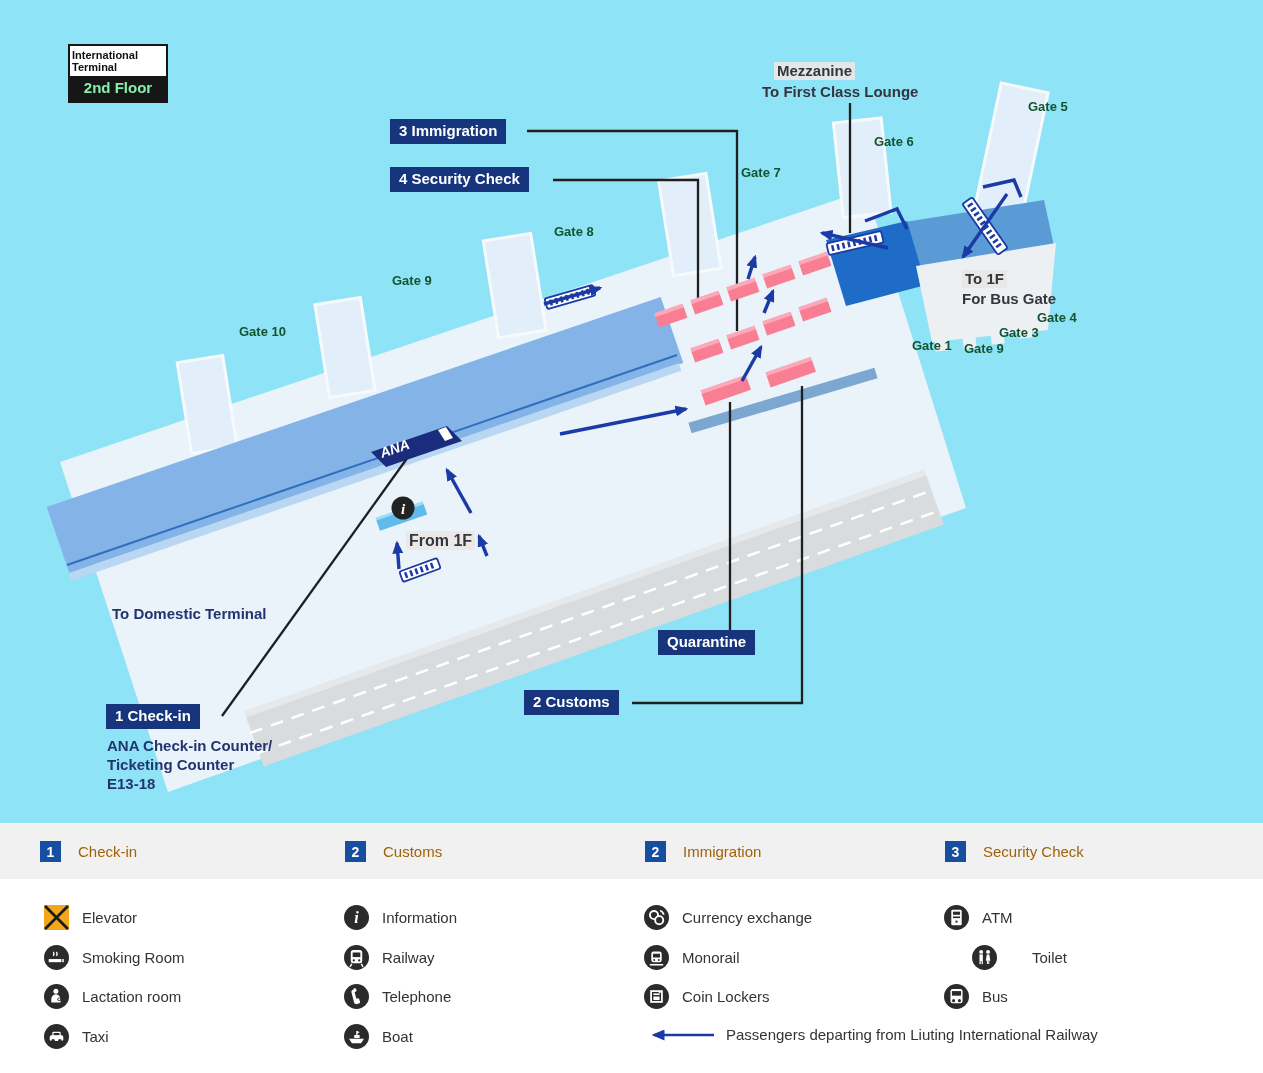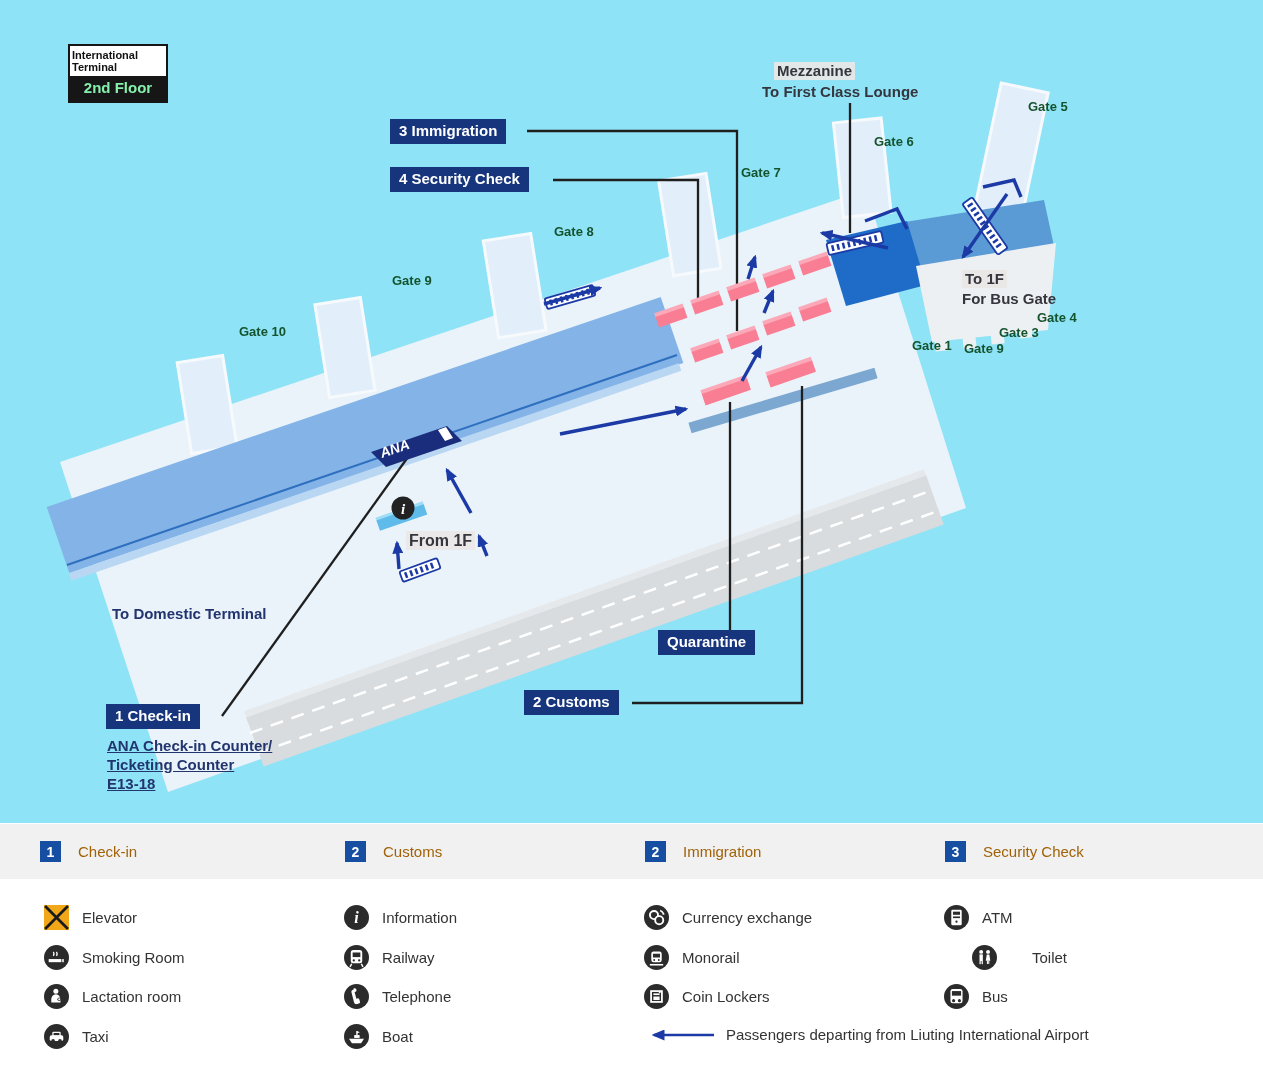--- a/index.html
+++ b/index.html
@@ -10,21 +10,21 @@
   
   .nl{position:absolute;background:#16357d;color:#fff;font-weight:bold;font-size:15px;
       line-height:1;padding:4px 9px 6px;white-space:nowrap;}
   .mn{position:absolute;color:#35353d;font-weight:bold;font-size:15px;line-height:1.2;white-space:nowrap;}
   .mn.bg{background:rgba(233,231,230,.92);padding:0 3px;}
   .gate{position:absolute;color:#14532d;font-weight:bold;font-size:13px;white-space:nowrap;}
   .navytxt{color:#23356e;}
   .title-box{position:absolute;left:68px;top:44px;width:96px;border:2px solid #161616;background:#fff;}
   .title-box .tb-top{color:#111;font-weight:bold;font-size:11px;line-height:12px;padding:3px 2px;}
   .title-box .tb-bot{background:#161616;color:#86efac;font-weight:bold;font-size:15px;text-align:center;padding:3px 2px 5px;}
-  .note3{position:absolute;left:107px;top:736px;font-weight:bold;font-size:15px;line-height:19px;text-decoration:underline;}
+  .note3{position:absolute;left:107px;top:736px;font-weight:bold;font-size:15px;line-height:19px;}
   
   .numbar{position:absolute;left:0;top:823px;width:1263px;height:56px;background:#f1f1f2;border-top:1px solid #fff;box-sizing:border-box;}
   .numitem{position:absolute;top:17px;display:flex;align-items:center;}
   .numbadge{width:21px;height:21px;background:#164fa2;color:#fff;font-weight:bold;font-size:14px;
             display:flex;align-items:center;justify-content:center;}
   .numlabel{margin-left:17px;color:#a16207;font-size:15px;}
   .facarea{position:absolute;left:0;top:879px;width:1263px;height:194px;background:#fff;}
   .fac{position:absolute;display:flex;align-items:center;height:26px;}
   .fac .ic{width:25px;height:25px;flex:0 0 25px;}
   .fac .fl{margin-left:13px;color:#333;font-size:15px;white-space:nowrap;}
@@ -450,16 +450,16 @@
     </div>
 
     <svg style="position:absolute;left:644px;top:143px;" width="76" height="26">
       <defs>
         <marker id="ah2" markerWidth="13" markerHeight="11" refX="10.5" refY="5.5" orient="auto" markerUnits="userSpaceOnUse">
           <path d="M0,0 L13,5.5 L0,11 Z" fill="#1c3aa5"></path>
         </marker>
       </defs>
       <line x1="70" y1="13" x2="10" y2="13" stroke="#1c3aa5" stroke-width="2.6" marker-end="url(#ah2)"></line>
     </svg>
-    <div class="depnote" style="left:726px;top:143px;">Passengers departing from Liuting International Airport</div>
+    <div class="depnote" style="left:726px;top:143px;">Passengers departing from Liuting International Railway</div>
   </div>
 
 </div>
 
 </body></html>

